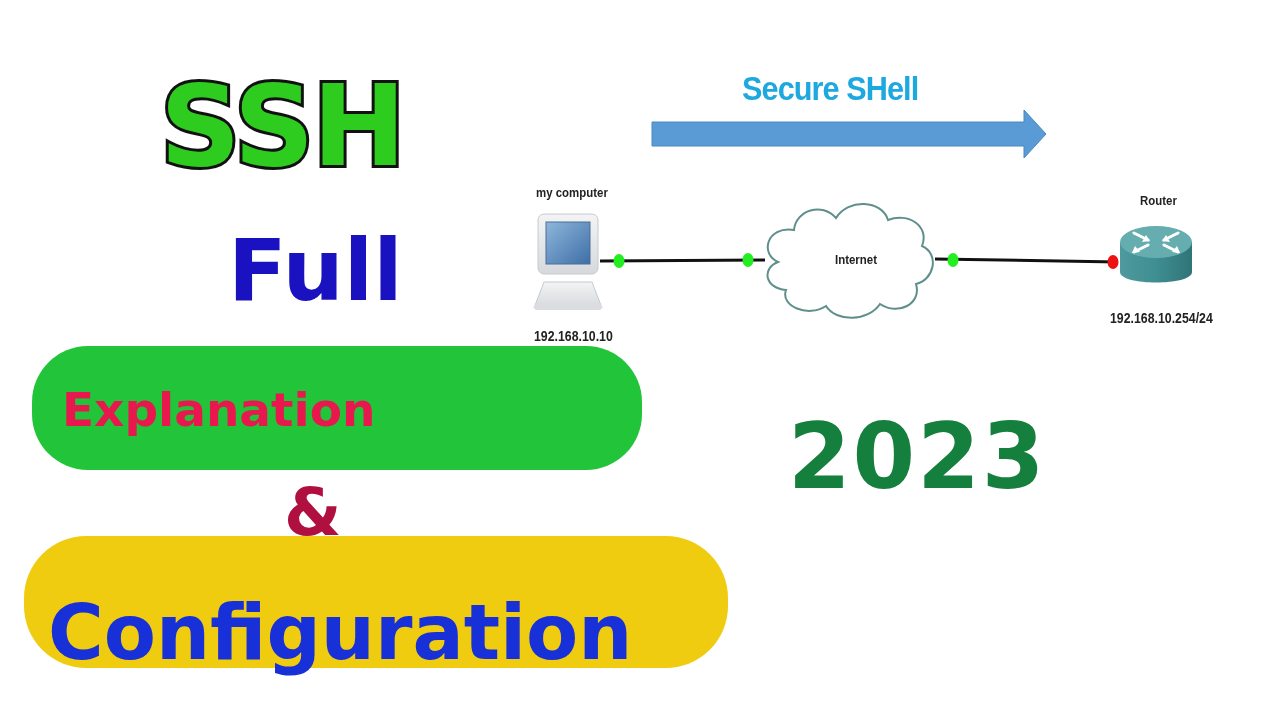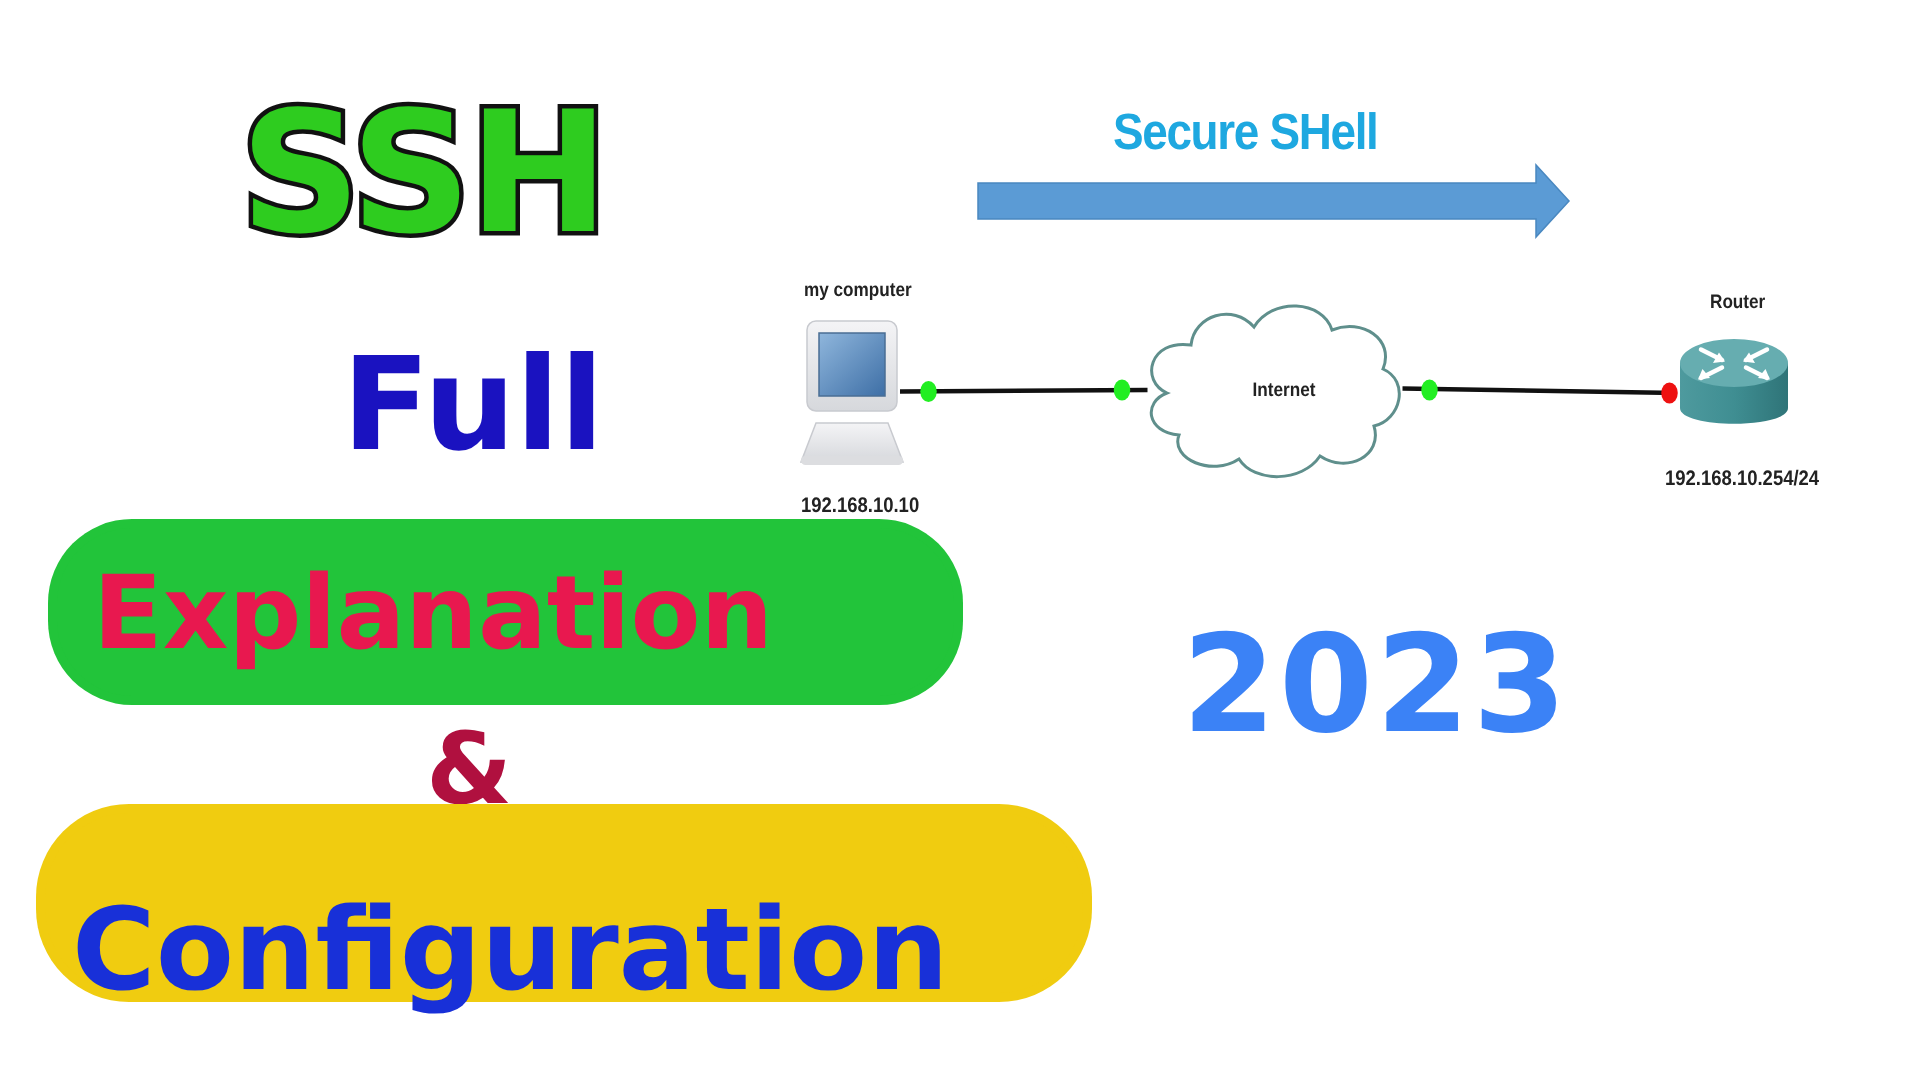--- a/index.html
+++ b/index.html
@@ -5,21 +5,21 @@
   html, body { margin: 0; padding: 0; }
   body {
     width: 1280px; height: 720px; background: #ffffff;
     position: relative; overflow: hidden;
     font-family: "DejaVu Sans", sans-serif;
   }
   .abs { position: absolute; }
 
   
   .title-ssh {
-    left: 160px; top: 56px;
+    left: 160px; top: 66px;
     font-family: "DejaVu Sans", sans-serif; font-weight: bold;
     font-size: 112px; line-height: 120px; letter-spacing: -2px;
     color: #2ecc1f;
     -webkit-text-stroke: 6px #111111;
     paint-order: stroke fill;
   }
   .title-full {
     left: 228px; top: 222px;
     font-family: "DejaVu Sans", sans-serif; font-weight: bold;
     font-size: 86px; line-height: 96px;
@@ -28,21 +28,21 @@
   }
   .title-expl {
     left: 38px; top: 352px; width: 598px; height: 112px;
     border-radius: 50px;
     background: #22c43a;
     box-shadow: 0 0 0 6px #22c43a;
   }
   .title-expl-text {
     left: 62px; top: 368px;
     font-family: "DejaVu Sans", sans-serif; font-weight: bold;
-    font-size: 68px; line-height: 84px;
+    font-size: 47px; line-height: 84px;
     color: #e8184f;
   }
   .title-amp {
     left: 284px; top: 478px;
     font-family: "DejaVu Sans", sans-serif; font-weight: bold;
     font-size: 66px; line-height: 70px;
     color: #b0103f;
   }
   .title-conf {
     left: 30px; top: 542px; width: 692px; height: 120px;
@@ -54,21 +54,21 @@
     left: 48px; top: 556px;
     font-family: "DejaVu Sans", sans-serif; font-weight: bold;
     font-size: 76px; line-height: 92px;
     color: #1830d8;
     margin-top: 31px;
   }
   .title-year {
     left: 788px; top: 402px;
     font-family: "DejaVu Sans", sans-serif; font-weight: bold;
     font-size: 90px; line-height: 110px; letter-spacing: 2px;
-    color: #3b82f6;
+    color: #15803d;
     text-align: right;
   }
 
   
   .ssh-label {
     left: 742px; top: 66px;
     font-family: "Liberation Sans", sans-serif; font-weight: bold;
     font-size: 34px; line-height: 44px; letter-spacing: -1px;
     color: #1ea8e0;
     transform: scaleX(0.9); transform-origin: left top;

